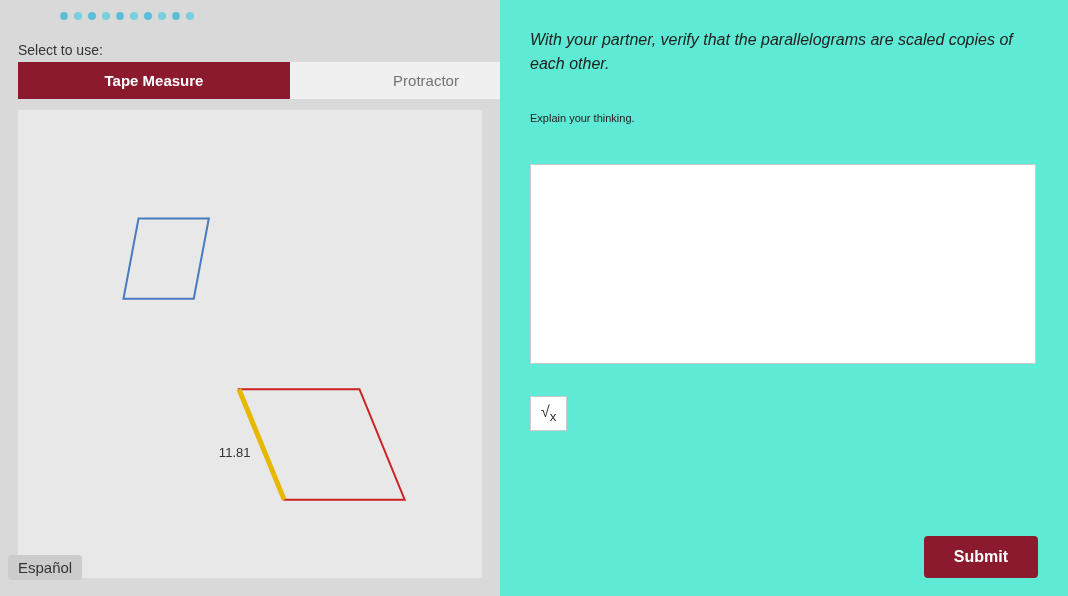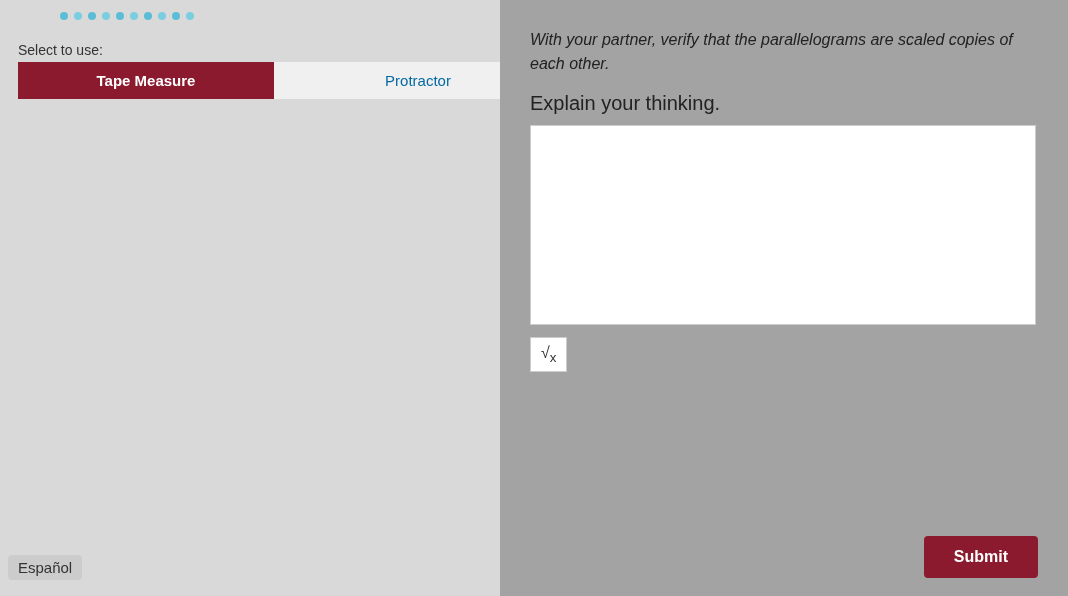--- a/index.html
+++ b/index.html
@@ -70,23 +70,23 @@
       border: none;
       padding: 10px 28px;
       font-size: 15px;
       font-weight: bold;
       cursor: pointer;
       flex: 1;
     }
 
     .tool-btn-protractor {
       background: #f0f0f0;
-      color: #0369a1;
+      color: #737373;
       border: none;
-      padding: 10px 44px;
+      padding: 10px 28px;
       font-size: 15px;
       cursor: pointer;
       flex: 1;
       text-align: center;
     }
 
     
     .canvas-area {
       position: absolute;
       top: 110px;
@@ -109,39 +109,40 @@
       font-size: 15px;
       color: #333;
       background: #ccc;
       padding: 4px 10px;
       border-radius: 4px;
     }
 
     
     .right-panel {
       flex: 1;
-      background: #a3a3a3;
+      background: #5eead4;
       padding: 28px 32px 20px 30px;
       display: flex;
       flex-direction: column;
       position: relative;
+      gap: 20px;
     }
 
     .instruction-text {
       font-size: 16px;
       color: #222;
       font-style: italic;
       line-height: 1.5;
       margin-bottom: 16px;
     }
 
     .explain-label {
-      font-size: 20px;
+      font-size: 11px;
       color: #222;
-      margin-bottom: 10px;
+      margin-bottom: 20px;
     }
 
     .text-input-area {
       background: white;
       border: 1px solid #ccc;
       flex: 1;
       max-height: 200px;
       min-height: 160px;
       resize: none;
       font-size: 14px;
@@ -221,20 +222,32 @@
       <div class="dot"></div>
     </div>
 
     <span class="select-label">Select to use:</span>
 
     <div class="tool-buttons">
       <button class="tool-btn-tape">Tape Measure</button>
       <button class="tool-btn-protractor">Protractor</button>
     </div>
 
+    <div class="canvas-area">
+      <svg viewBox="0 0 462 450" xmlns="http://www.w3.org/2000/svg">
+
+        <polygon points="120,100 190,100 175,180 105,180" fill="none" stroke="#4a7abf" stroke-width="2"></polygon>
+
+        <polygon points="220,270 340,270 385,380 265,380" fill="none" stroke="#cc2222" stroke-width="2"></polygon>
+
+        <line x1="220" y1="270" x2="265" y2="380" stroke="#e6b800" stroke-width="5"></line>
+
+        <text x="200" y="338" class="measurement-label" font-size="13" fill="#333">11.81</text>
+      </svg>
+    </div>
 
     <div class="espanol">Español</div>
   </div>
 
   <div class="right-panel">
 
     <p class="instruction-text">With your partner, verify that the parallelograms are scaled copies of each other.</p>
 
     <p class="explain-label">Explain your thinking.</p>
 

